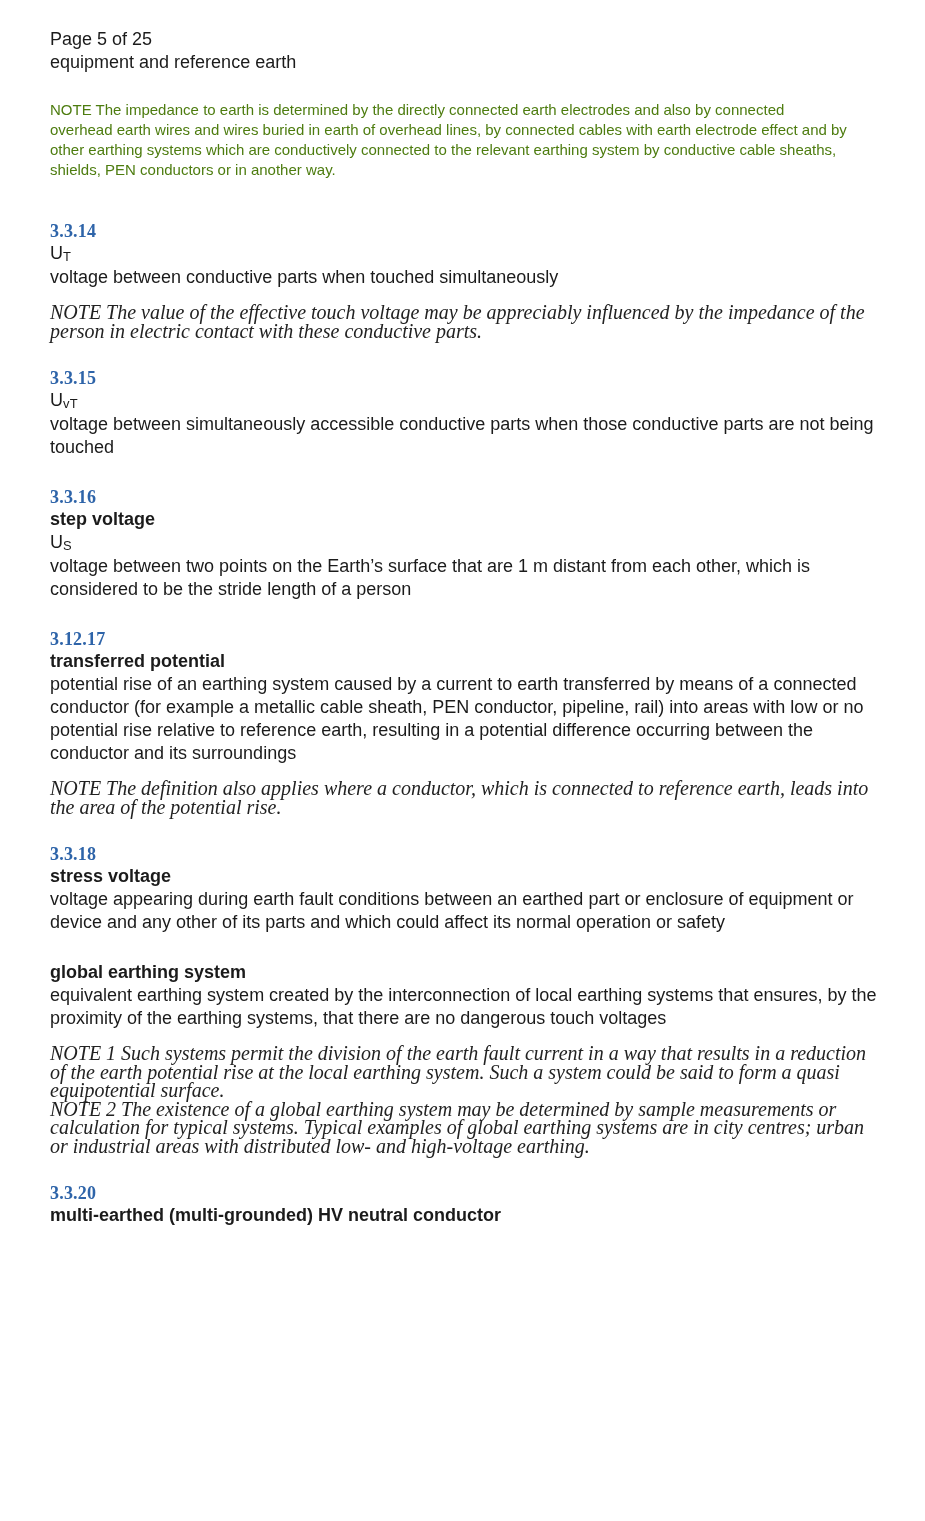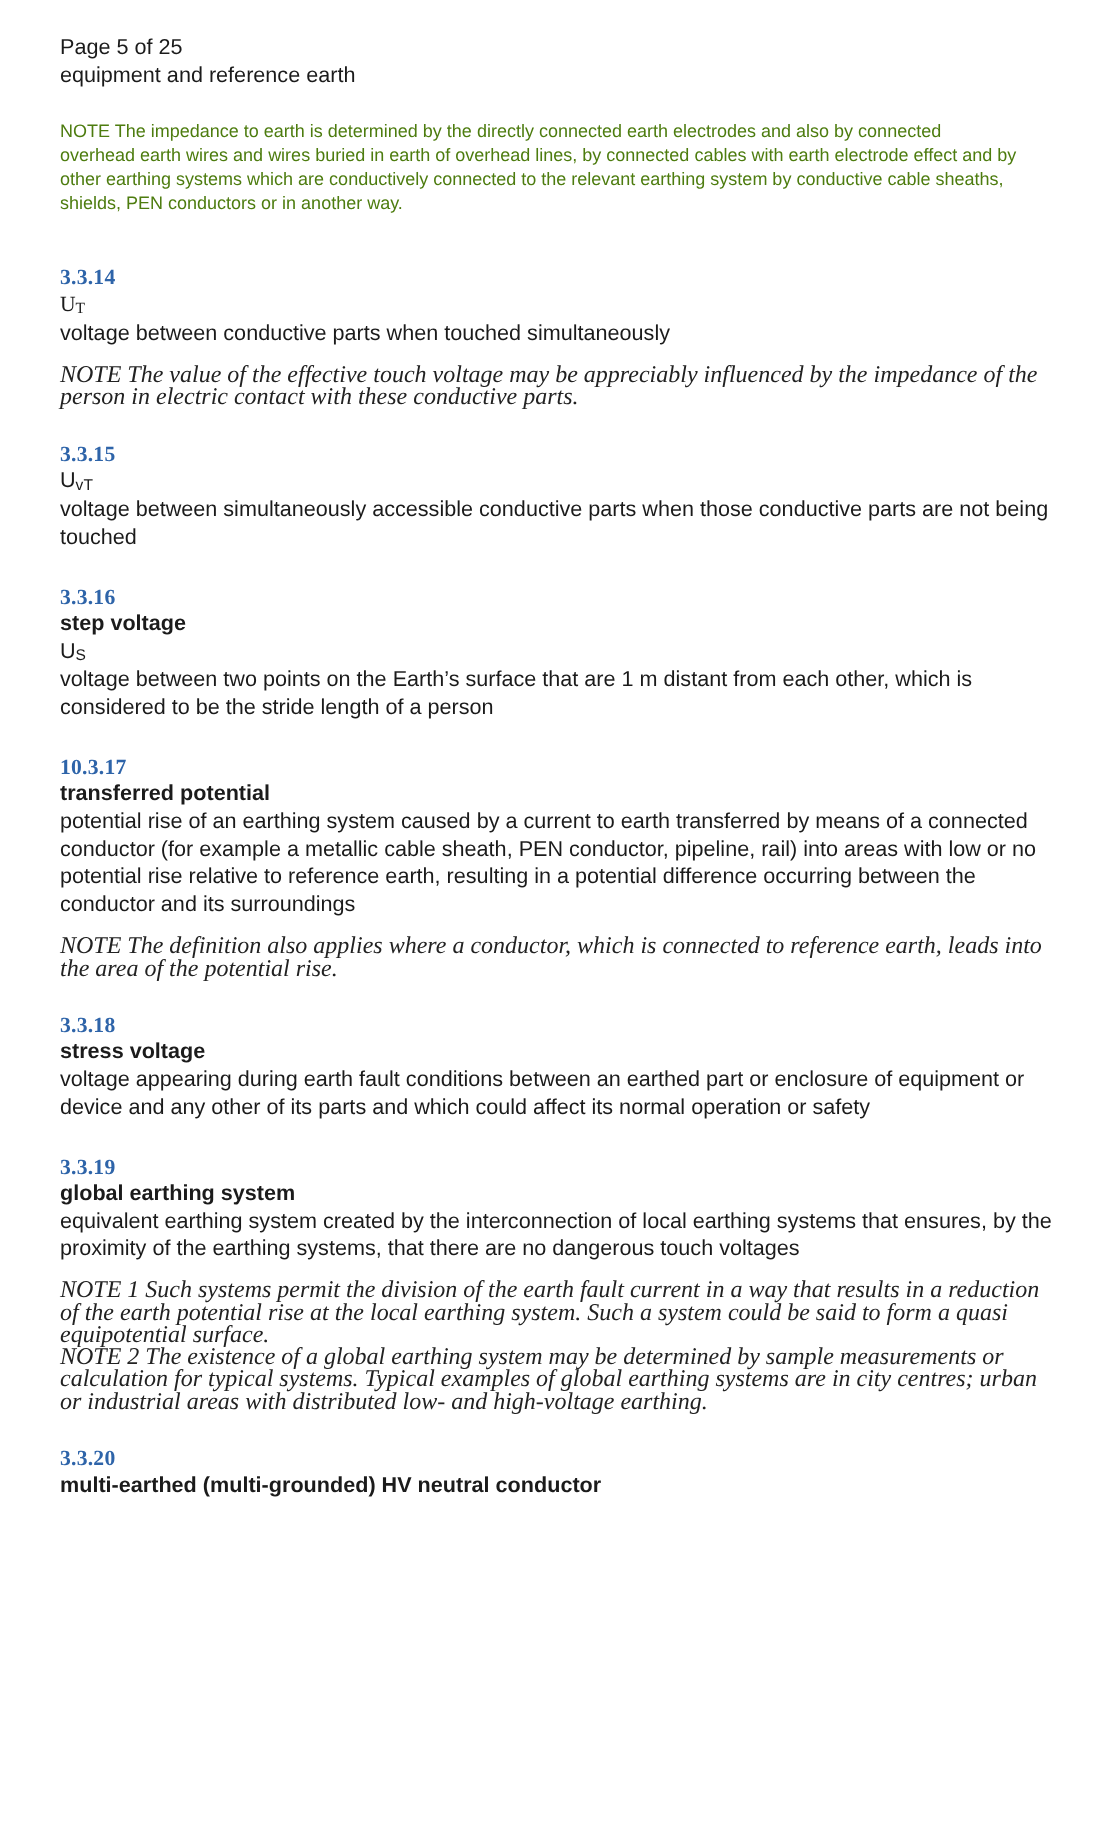--- a/index.html
+++ b/index.html
@@ -53,21 +53,21 @@
     font-size: 18px;
     line-height: 23px;
     color: #1b1b1b;
   }
   .symbol-line {
     font-size: 18px;
     line-height: 23px;
     color: #1b1b1b;
   }
   .symbol-line.serif {
-    font-family: Liberation Serif, serif;
+    font-family: Liberation Sans, sans-serif;
   }
   .symbol-line sub {
     font-size: 0.72em;
     vertical-align: baseline;
     position: relative;
     top: 0.18em;
     letter-spacing: 0.2px;
   }
   .section-definition {
     font-size: 18px;
@@ -123,39 +123,38 @@
     <div class="section-number">3.3.16</div>
     <div class="section-term">step voltage</div>
     <div class="section-symbols">
           <div class="symbol-line"><span>U</span><sub>S</sub></div>
         </div>
     <div class="section-definition">voltage between two points on the Earth’s surface that are 1 m distant from each other, which is considered to be the stride length of a person</div>
 
   </div>
 
   <div class="section">
-    <div class="section-number">10.3.17</div>
+    <div class="section-number">3.12.17</div>
     <div class="section-term">transferred potential</div>
     <div class="section-symbols"></div>
     <div class="section-definition">potential rise of an earthing system caused by a current to earth transferred by means of a connected conductor (for example a metallic cable sheath, PEN conductor, pipeline, rail) into areas with low or no potential rise relative to reference earth, resulting in a potential difference occurring between the conductor and its surroundings</div>
     <div class="section-notes">
           <div class="note">NOTE The definition also applies where a conductor, which is connected to reference earth, leads into the area of the potential rise.</div>
         </div>
   </div>
 
   <div class="section">
     <div class="section-number">3.3.18</div>
     <div class="section-term">stress voltage</div>
     <div class="section-symbols"></div>
     <div class="section-definition">voltage appearing during earth fault conditions between an earthed part or enclosure of equipment or device and any other of its parts and which could affect its normal operation or safety</div>
 
   </div>
 
   <div class="section">
-    <div class="section-number">3.3.19</div>
     <div class="section-term">global earthing system</div>
     <div class="section-symbols"></div>
     <div class="section-definition">equivalent earthing system created by the interconnection of local earthing systems that ensures, by the proximity of the earthing systems, that there are no dangerous touch voltages</div>
     <div class="section-notes">
           <div class="note">NOTE 1 Such systems permit the division of the earth fault current in a way that results in a reduction of the earth potential rise at the local earthing system. Such a system could be said to form a quasi equipotential surface.</div>
           <div class="note">NOTE 2 The existence of a global earthing system may be determined by sample measurements or calculation for typical systems. Typical examples of global earthing systems are in city centres; urban or industrial areas with distributed low- and high-voltage earthing.</div>
         </div>
   </div>
 
   <div class="section">

